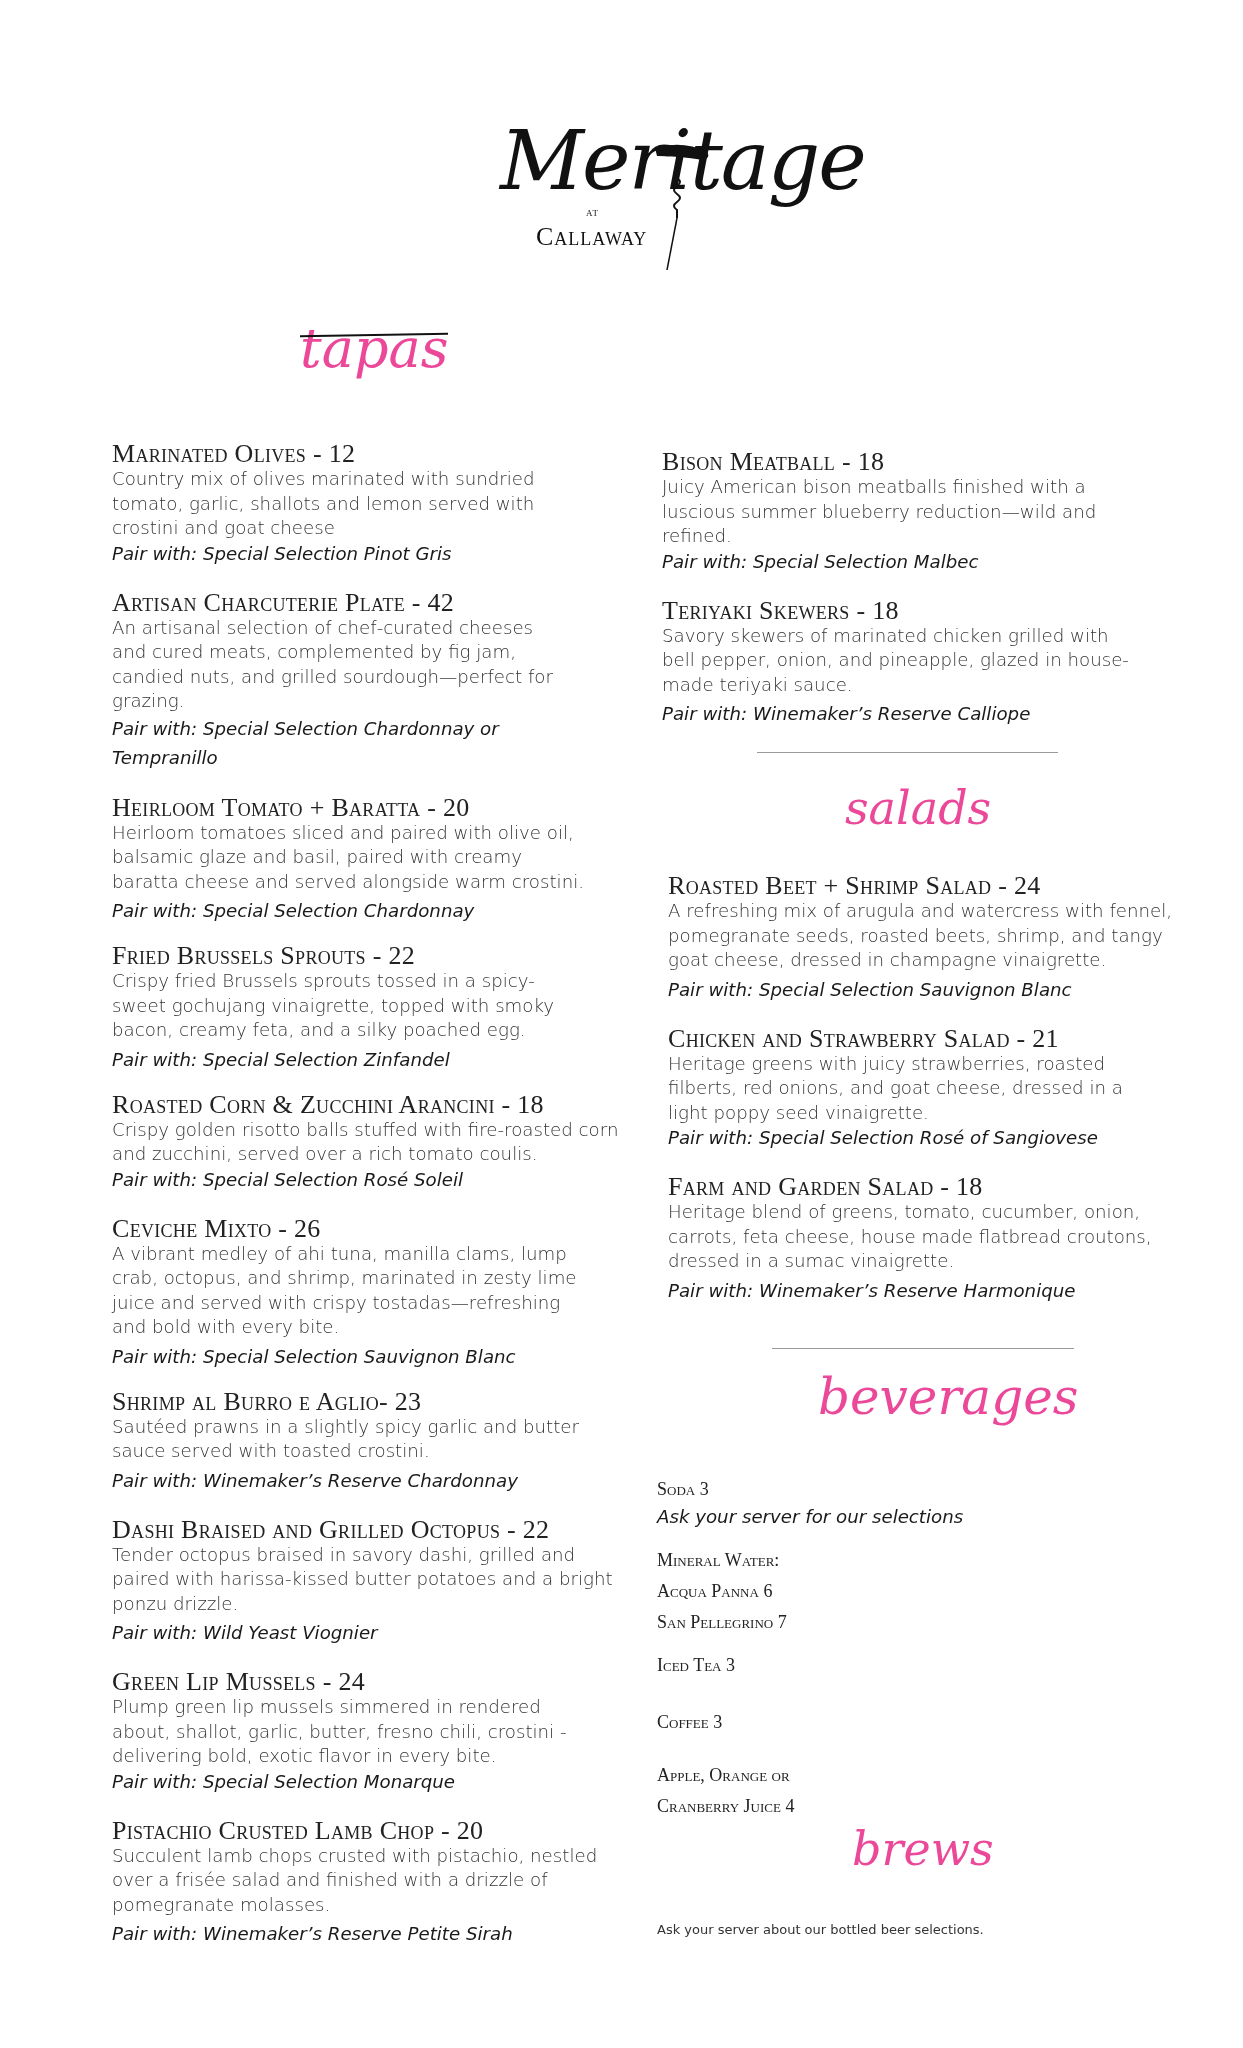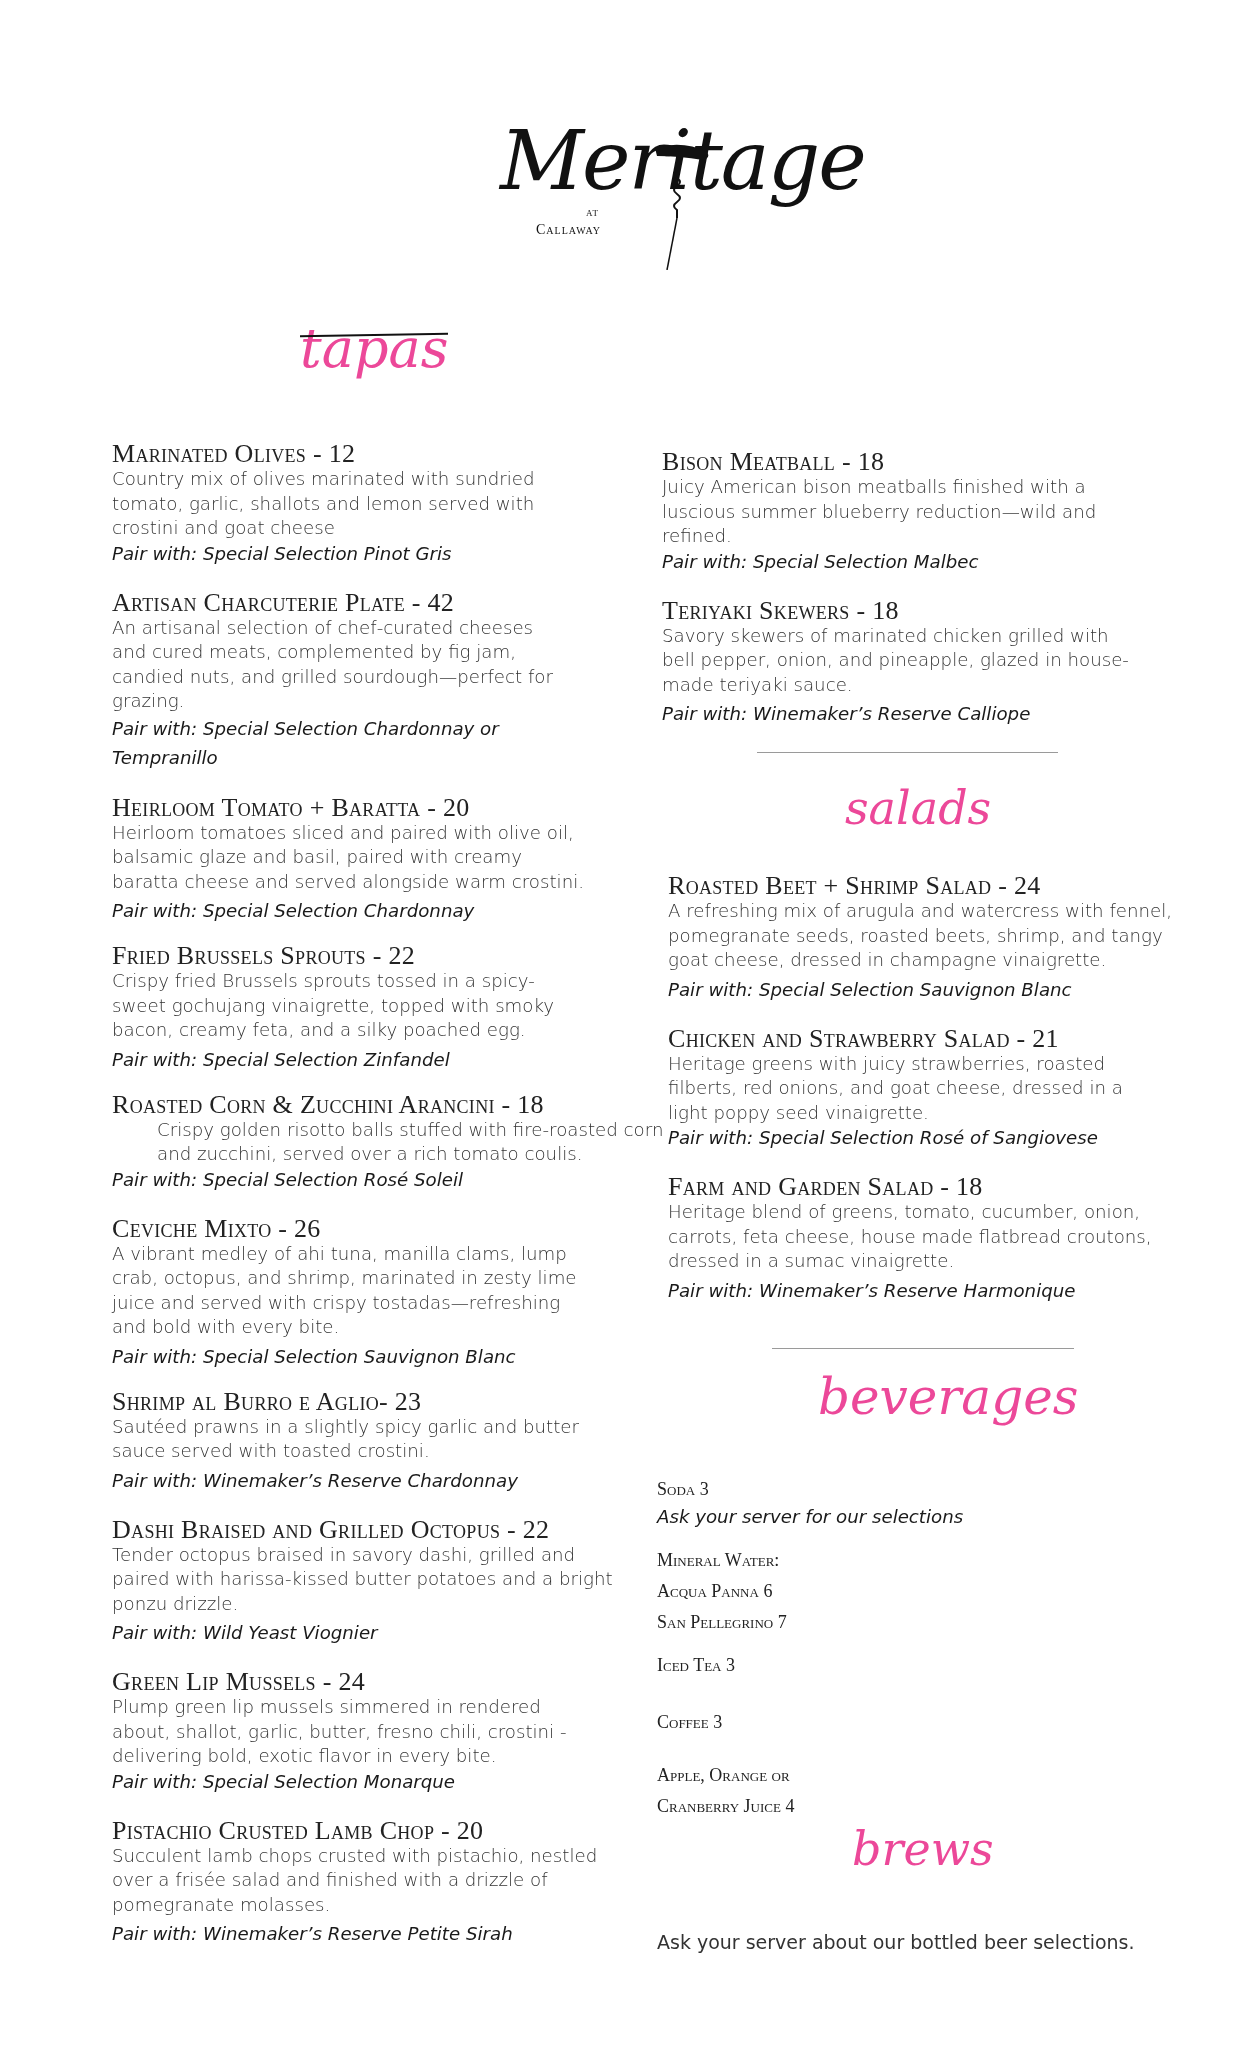--- a/index.html
+++ b/index.html
@@ -1,32 +1,32 @@
 <!DOCTYPE html>
 <html><head>
   <meta charset="utf-8">
   <style>
     html, body { margin: 0; padding: 0; background: #ffffff; }
     body { width: 1243px; height: 2048px; position: relative; overflow: hidden; color: #2b2b2b; }
     .abs { position: absolute; }
     .logo { left: 490px; top: 120px; width: 300px; height: 150px; }
     .logo-script { position: absolute; left: 10px; top: 0; font-family: "DejaVu Serif", serif; font-style: italic; font-size: 82px; color: #111; letter-spacing: -2px; line-height: 1; }
     .logo-at { position: absolute; left: 96px; top: 88px; font-family: "Liberation Serif", serif; font-size: 9px; color: #111; letter-spacing: 1px; }
-    .logo-callaway { position: absolute; left: 46px; top: 102px; font-family: "Liberation Serif", serif; font-size: 14px; color: #111; font-variant: small-caps; letter-spacing: 1px; }
+    .logo-callaway { position: absolute; left: 46px; top: 102px; font-family: "Liberation Serif", serif; font-size: 26px; color: #111; font-variant: small-caps; letter-spacing: 1px; }
     .corkscrew { position: absolute; left: 165px; top: 20px; }
     .script-head { font-family: "DejaVu Serif", serif; font-style: italic; color: #ec4899; line-height: 1; }
     .col { position: absolute; }
     .item { margin: 0; }
     .item-title { font-family: "Liberation Serif", serif; font-variant: small-caps; font-size: 26px; color: #222; line-height: 27px; letter-spacing: 0.3px; white-space: nowrap; }
     .item-desc { font-family: "DejaVu Sans", sans-serif; font-size: 18.2px; color: #333; line-height: 24.5px; font-weight: 300; }
     .item-pair { font-family: "DejaVu Sans", sans-serif; font-style: italic; font-size: 18.2px; color: #1a1a1a; line-height: 26px; }
     .divider { position: absolute; height: 1px; background: #9a9a9a; }
     .bev-title { font-family: "Liberation Serif", serif; font-variant: small-caps; font-size: 18px; color: #222; line-height: 31px; white-space: nowrap; }
     .bev-note { font-family: "DejaVu Sans", sans-serif; font-style: italic; font-size: 18.2px; color: #1a1a1a; line-height: 24px; }
-    .plain-note { font-family: "DejaVu Sans", sans-serif; font-size: 19px; color: #333; line-height: 24px; margin-top: 12px; }
+    .plain-note { font-family: "DejaVu Sans", sans-serif; font-size: 13px; color: #333; line-height: 24px; }
   </style>
 </head>
 <body>
 
 <div class="abs logo">
   <span class="logo-script">Meritage</span>
   <svg class="corkscrew" width="60" height="130" viewBox="0 0 60 130">
     <path d="M0 8 Q28 0 52 12 Q56 18 48 20 Q24 16 2 16 Z" fill="#111"></path>
     <path d="M22 16 L22 30 Q16 34 22 38 Q28 42 22 46 Q16 50 22 54 Q28 58 22 62 Q16 66 22 70 L22 78" stroke="#111" stroke-width="2" fill="none"></path>
     <path d="M22 78 L12 130" stroke="#111" stroke-width="1.5" fill="none"></path>
@@ -54,21 +54,21 @@
     <div class="item-desc" style="width:480px;">Heirloom tomatoes sliced and paired with olive oil, balsamic glaze and basil, paired with creamy baratta cheese and served alongside warm crostini.</div>
     <div class="item-pair" style="margin-top:4px;">Pair with: Special Selection Chardonnay</div>
   </div>
   <div class="item" style="margin-bottom:18px;">
     <div class="item-title">Fried Brussels Sprouts - 22</div>
     <div class="item-desc" style="width:450px;">Crispy fried Brussels sprouts tossed in a spicy-sweet gochujang vinaigrette, topped with smoky bacon, creamy feta, and a silky poached egg.</div>
     <div class="item-pair" style="margin-top:4px;">Pair with: Special Selection Zinfandel</div>
   </div>
   <div class="item" style="margin-bottom:22px;">
     <div class="item-title">Roasted Corn &amp; Zucchini Arancini - 18</div>
-    <div class="item-desc" style="width:520px;margin-left:45px;">Crispy golden risotto balls stuffed with fire-roasted corn and zucchini, served over a rich tomato coulis.</div>
+    <div class="item-desc" style="width:520px;">Crispy golden risotto balls stuffed with fire-roasted corn and zucchini, served over a rich tomato coulis.</div>
     <div class="item-pair">Pair with: Special Selection Rosé Soleil</div>
   </div>
   <div class="item" style="margin-bottom:18px;">
     <div class="item-title">Ceviche Mixto - 26</div>
     <div class="item-desc" style="width:470px;">A vibrant medley of ahi tuna, manilla clams, lump crab, octopus, and shrimp, marinated in zesty lime juice and served with crispy tostadas—refreshing and bold with every bite.</div>
     <div class="item-pair" style="margin-top:4px;">Pair with: Special Selection Sauvignon Blanc</div>
   </div>
   <div class="item" style="margin-bottom:22px;">
     <div class="item-title">Shrimp al Burro e Aglio- 23</div>
     <div class="item-desc" style="width:470px;">Sautéed prawns in a slightly spicy garlic and butter sauce served with toasted crostini.</div>

